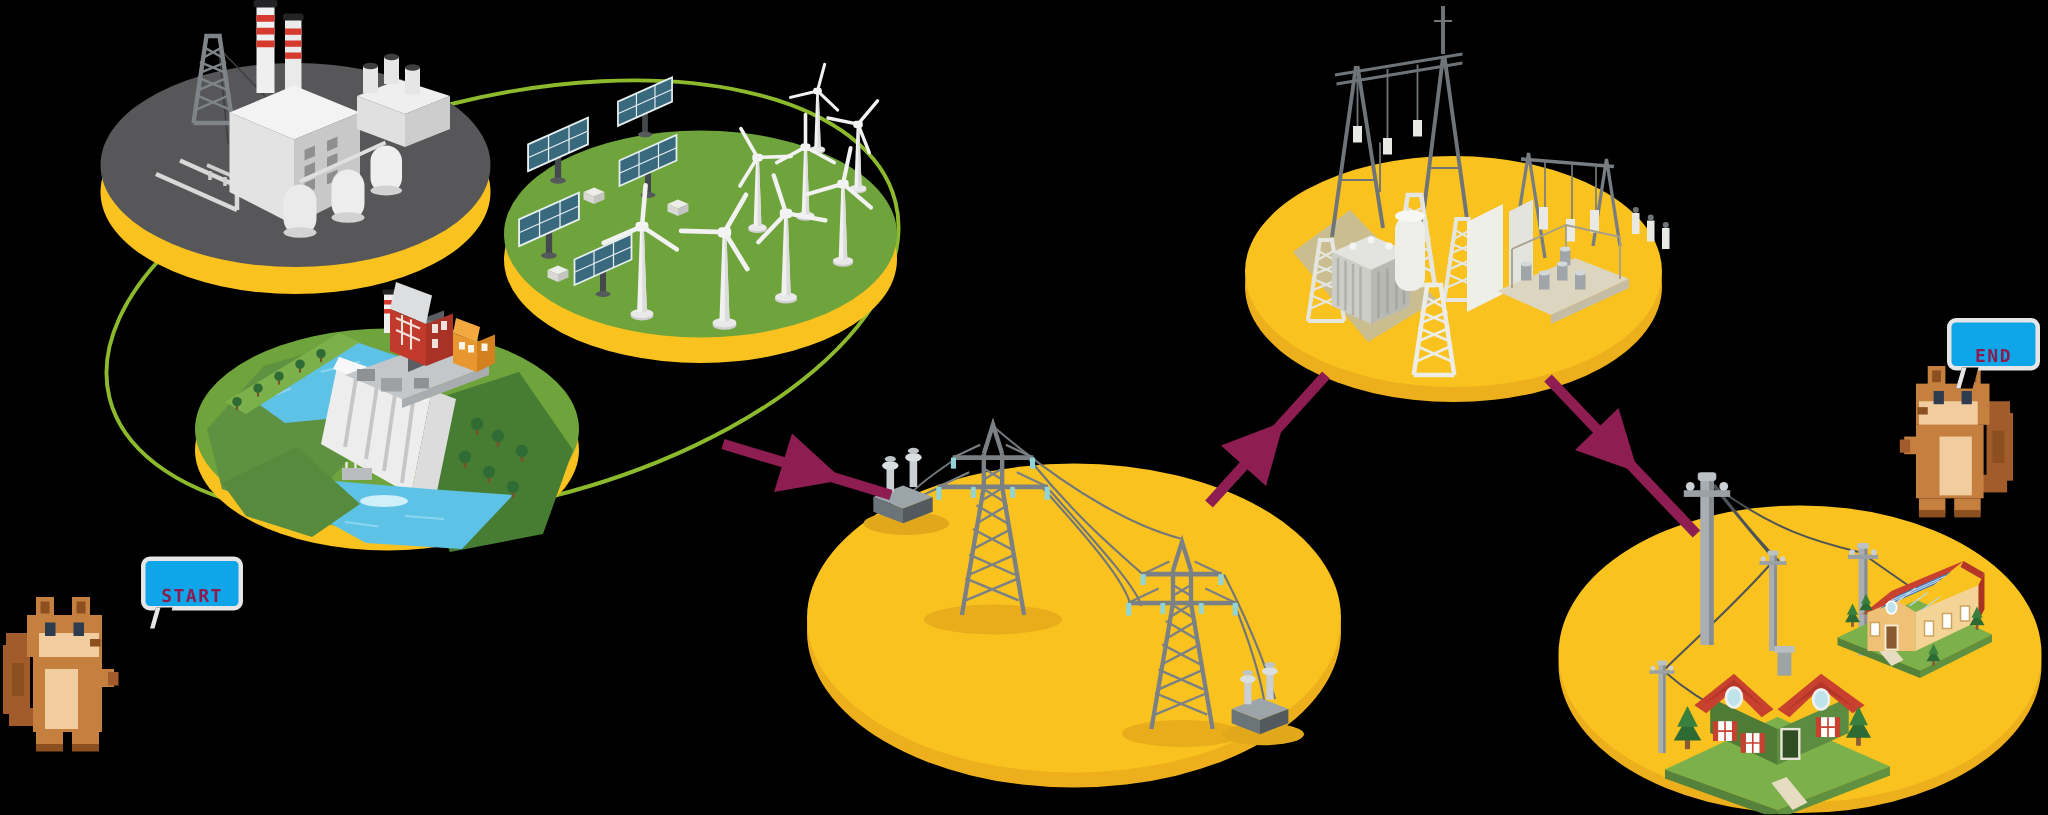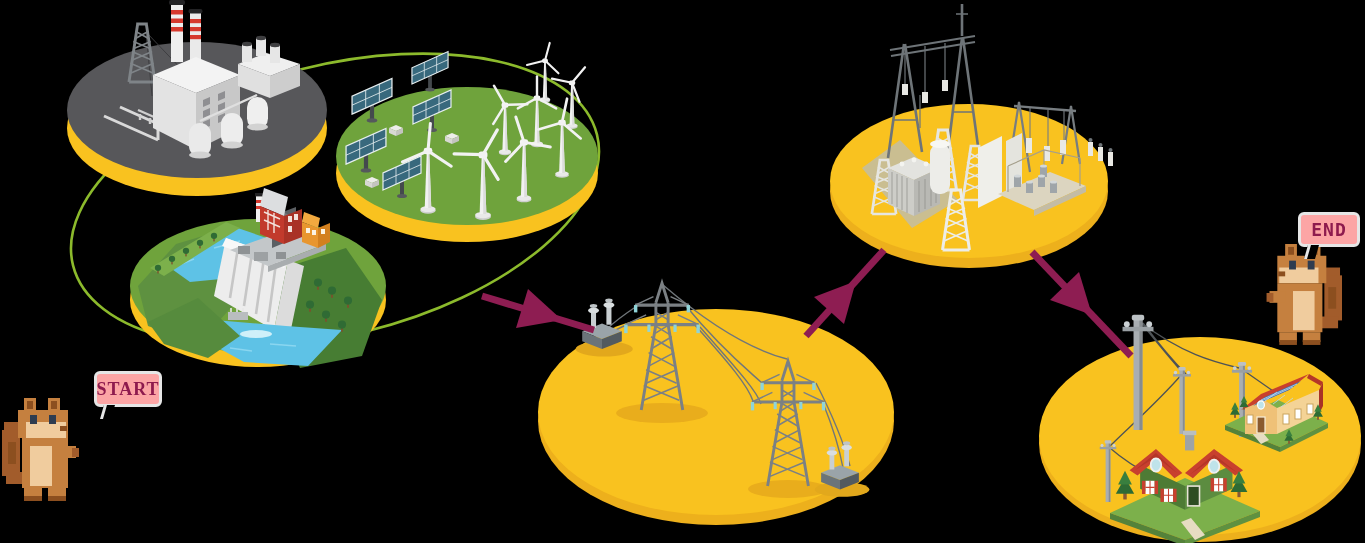--- a/index.html
+++ b/index.html
@@ -1,25 +1,25 @@
 <!DOCTYPE html>
 <html><head>
 <meta charset="utf-8">
 <style>
   html,body{margin:0;padding:0;background:#000;}
   .stage{position:relative;width:1365px;height:543px;background:#000;overflow:hidden;
          font-family:"DejaVu Sans","Liberation Sans",sans-serif;}
   .stage svg{position:absolute;left:0;top:0;}
-  .bubble{position:absolute;background:#fca5a5;border:3px solid #E6E6E6;border-radius:6px;
-          color:#8E1B4E;display:flex;align-items:center;justify-content:center;
+  .bubble{position:absolute;background:#0ea5e9;border:3px solid #E6E6E6;border-radius:6px;
+          color:#8E1B4E;display:flex;align-items:flex-end;justify-content:center;
           font-family:"DejaVu Sans Mono","Liberation Mono",monospace;
-          font-weight:bold;font-size:18px;letter-spacing:1px;z-index:5;}
+          font-weight:bold;font-size:12px;letter-spacing:1px;z-index:5;}
   .bubble::after{content:"";position:absolute;left:5px;bottom:-15px;width:8px;height:14px;
           background:#000;border-left:3px solid #E6E6E6;transform:skewX(-16deg);}
-  .bubble.start{left:94px;top:371px;width:62px;height:30px;font-family:Liberation Serif, serif;}
+  .bubble.start{left:94px;top:371px;width:62px;height:30px;}
   .bubble.end{left:1298px;top:212px;width:56px;height:29px;}
 </style>
 </head>
 <body>
 
 <div class="stage">
 
 <svg width="1365" height="543" viewBox="0 0 1365 543">
 <defs>
 

